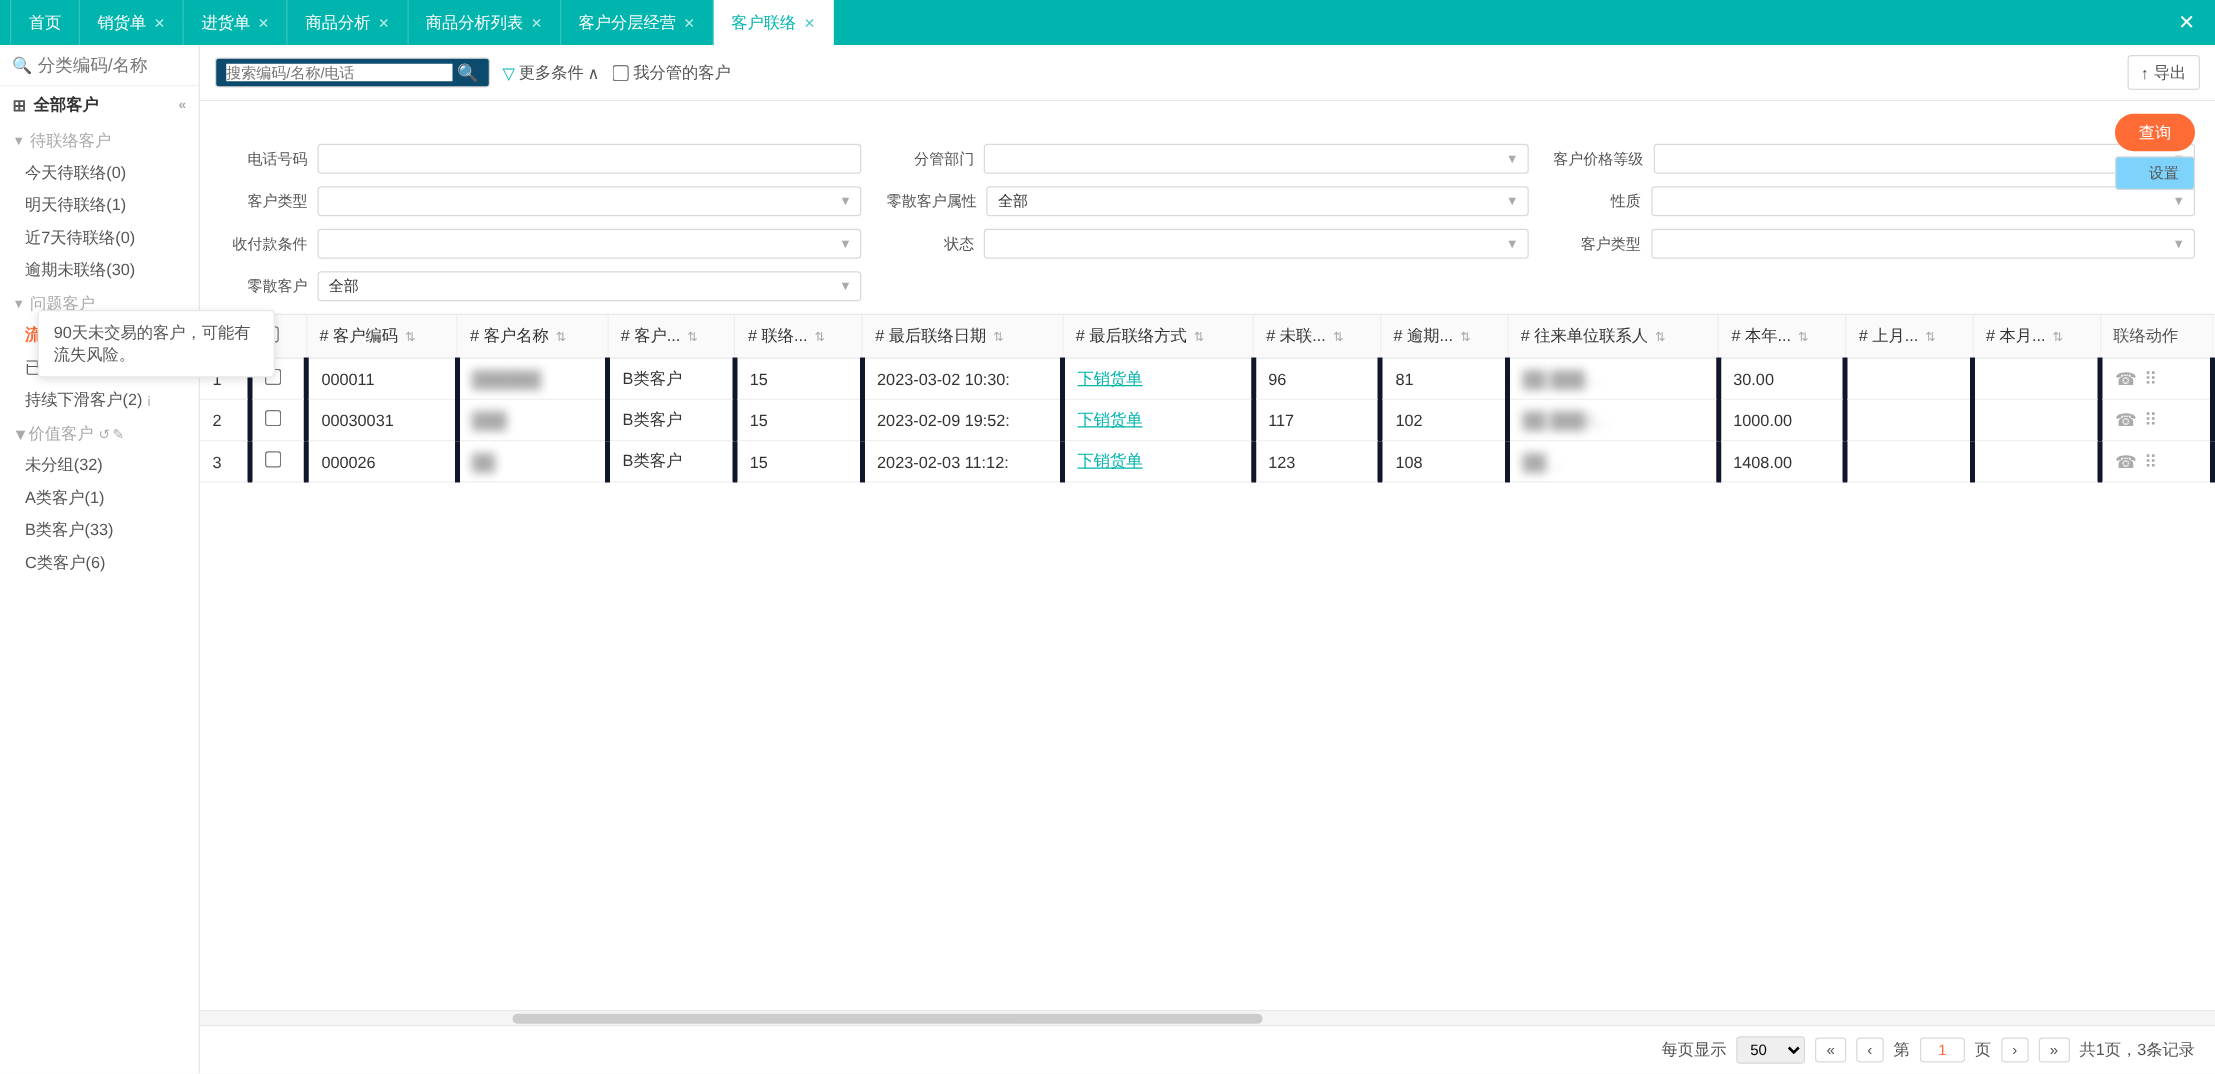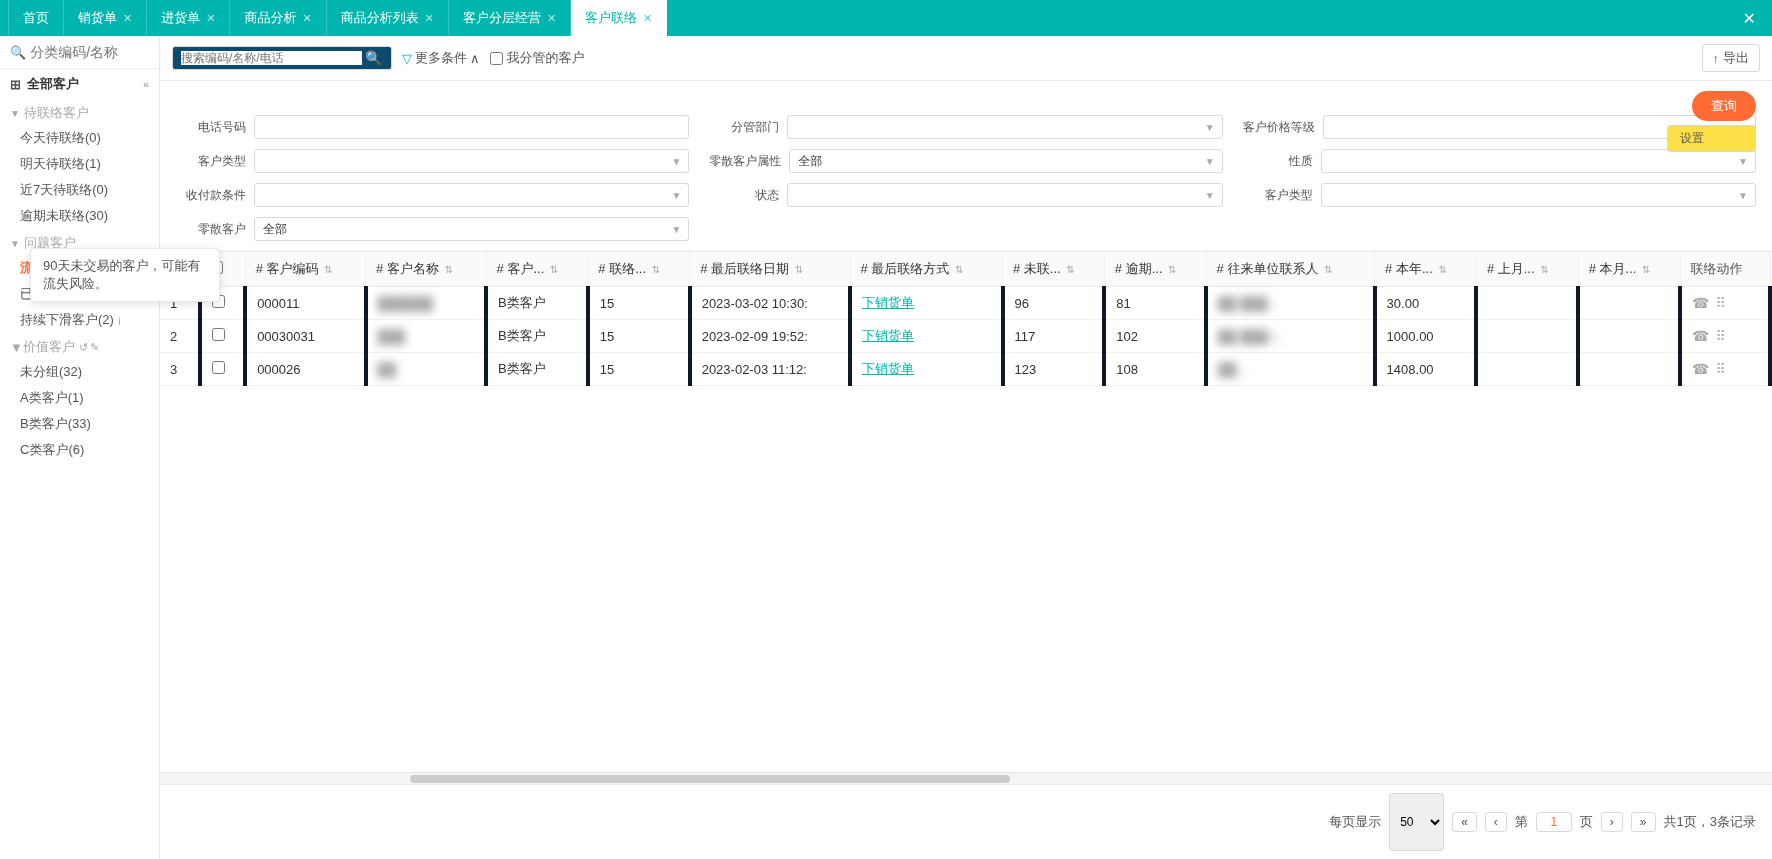--- a/index.html
+++ b/index.html
@@ -273,31 +273,30 @@
     }
     .query-btn {
       background: #ff6b35;
       color: #fff;
       border: none;
       border-radius: 15px;
       padding: 6px 19px;
       font-size: 13px;
       cursor: pointer;
       white-space: nowrap;
-      margin-left: 25px;
     }
     .settings-btn {
-      background: #fde047;
+      background: #7dd3fc;
       color: #555;
       border: 1px solid #d9d9d9;
       border-radius: 3px;
       padding: 4px 12px;
       font-size: 12px;
       cursor: pointer;
-      text-align: left;
+      text-align: right;
     }
 
     
     .table-area {
       flex: 1;
       overflow: auto;
       background: #fff;
       margin: 0;
     }
     table {
@@ -359,21 +358,21 @@
       display: flex;
       align-items: center;
       justify-content: flex-end;
       gap: 8px;
       font-size: 12px;
       color: #555;
     }
     .page-size-select {
       border: 1px solid #d9d9d9;
       border-radius: 3px;
-      padding: 20px 6px;
+      padding: 2px 6px;
       font-size: 12px;
       outline: none;
     }
     .page-btn {
       border: 1px solid #d9d9d9;
       background: #fff;
       padding: 2px 8px;
       border-radius: 3px;
       cursor: pointer;
       color: #555;

